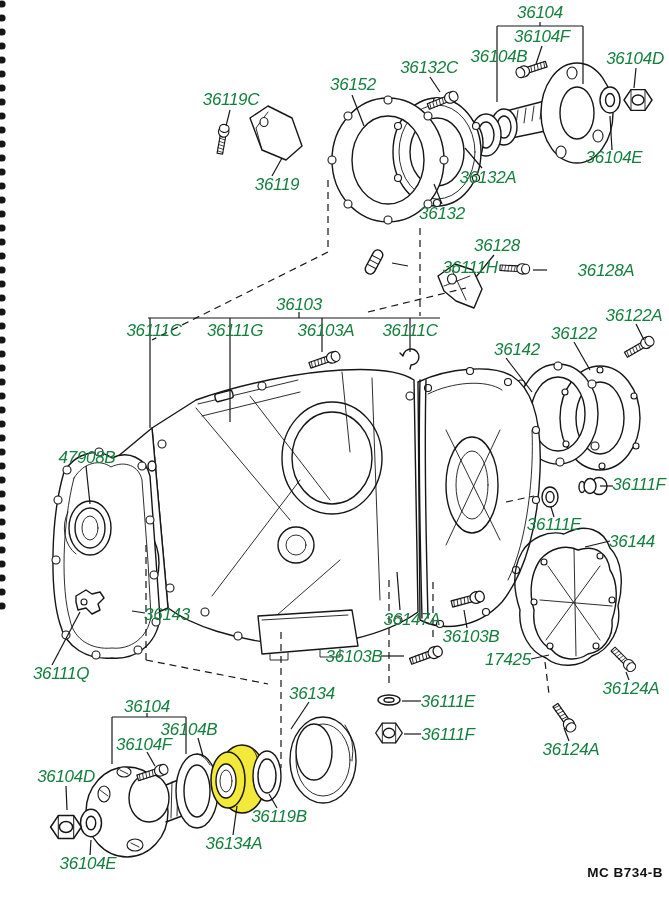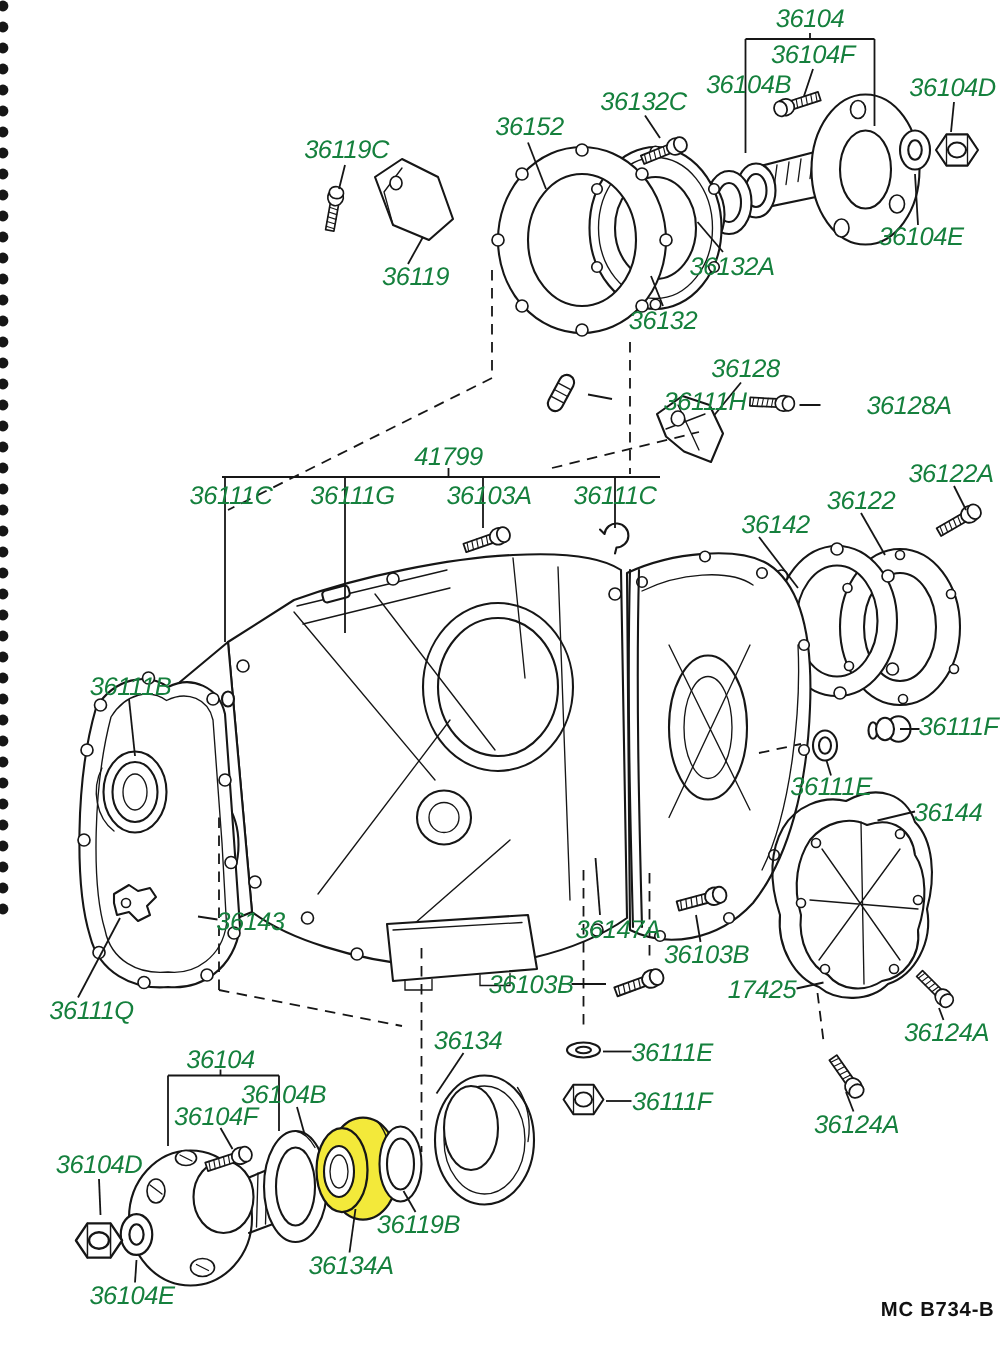--- a/index.html
+++ b/index.html
@@ -446,29 +446,29 @@
       <div class="callout" style="left: 429px; top: 60px; text-align: center;">36132C</div>
       <div class="callout" style="left: 353px; top: 77px;">36152</div>
       <div class="callout" style="left: 231px; top: 92px;">36119C</div>
       <div class="callout" style="left: 277px; top: 177px;">36119</div>
       <div class="callout" style="left: 488px; top: 170px;">36132A</div>
       <div class="callout" style="left: 442px; top: 206px;">36132</div>
       <div class="callout" style="left: 614px; top: 150px;">36104E</div>
       <div class="callout" style="left: 497px; top: 238px;">36128</div>
       <div class="callout" style="left: 458px; top: 260px; margin-left: 12px;">36111H</div>
       <div class="callout" style="left: 572px; top: 263px; margin-left: 34px;">36128A</div>
-      <div class="callout" style="left: 299px; top: 297px;">41799</div>
+      <div class="callout" style="left: 299px; top: 297px;">36103</div>
       <div class="callout" style="left: 154px; top: 323px;">36111C</div>
       <div class="callout" style="left: 235px; top: 323px;">36111G</div>
       <div class="callout" style="left: 326px; top: 323px;">36103A</div>
       <div class="callout" style="left: 410px; top: 323px;">36111C</div>
       <div class="callout" style="left: 634px; top: 308px;">36122A</div>
       <div class="callout" style="left: 574px; top: 326px;">36122</div>
       <div class="callout" style="left: 517px; top: 342px;">36142</div>
-      <div class="callout" style="left: 87px; top: 450px;">36111B</div>
+      <div class="callout" style="left: 87px; top: 450px;">47908B</div>
       <div class="callout" style="left: 639px; top: 477px;">36111F</div>
       <div class="callout" style="left: 554px; top: 517px;">36111E</div>
       <div class="callout" style="left: 632px; top: 534px;">36144</div>
       <div class="callout" style="left: 167px; top: 607px;">36143</div>
       <div class="callout" style="left: 412px; top: 612px;">36147A</div>
       <div class="callout" style="left: 471px; top: 629px;">36103B</div>
       <div class="callout" style="left: 354px; top: 649px;">36103B</div>
       <div class="callout" style="left: 508px; top: 652px;">17425</div>
       <div class="callout" style="left: 61px; top: 666px; text-align: center;">36111Q</div>
       <div class="callout" style="left: 631px; top: 681px;">36124A</div>

